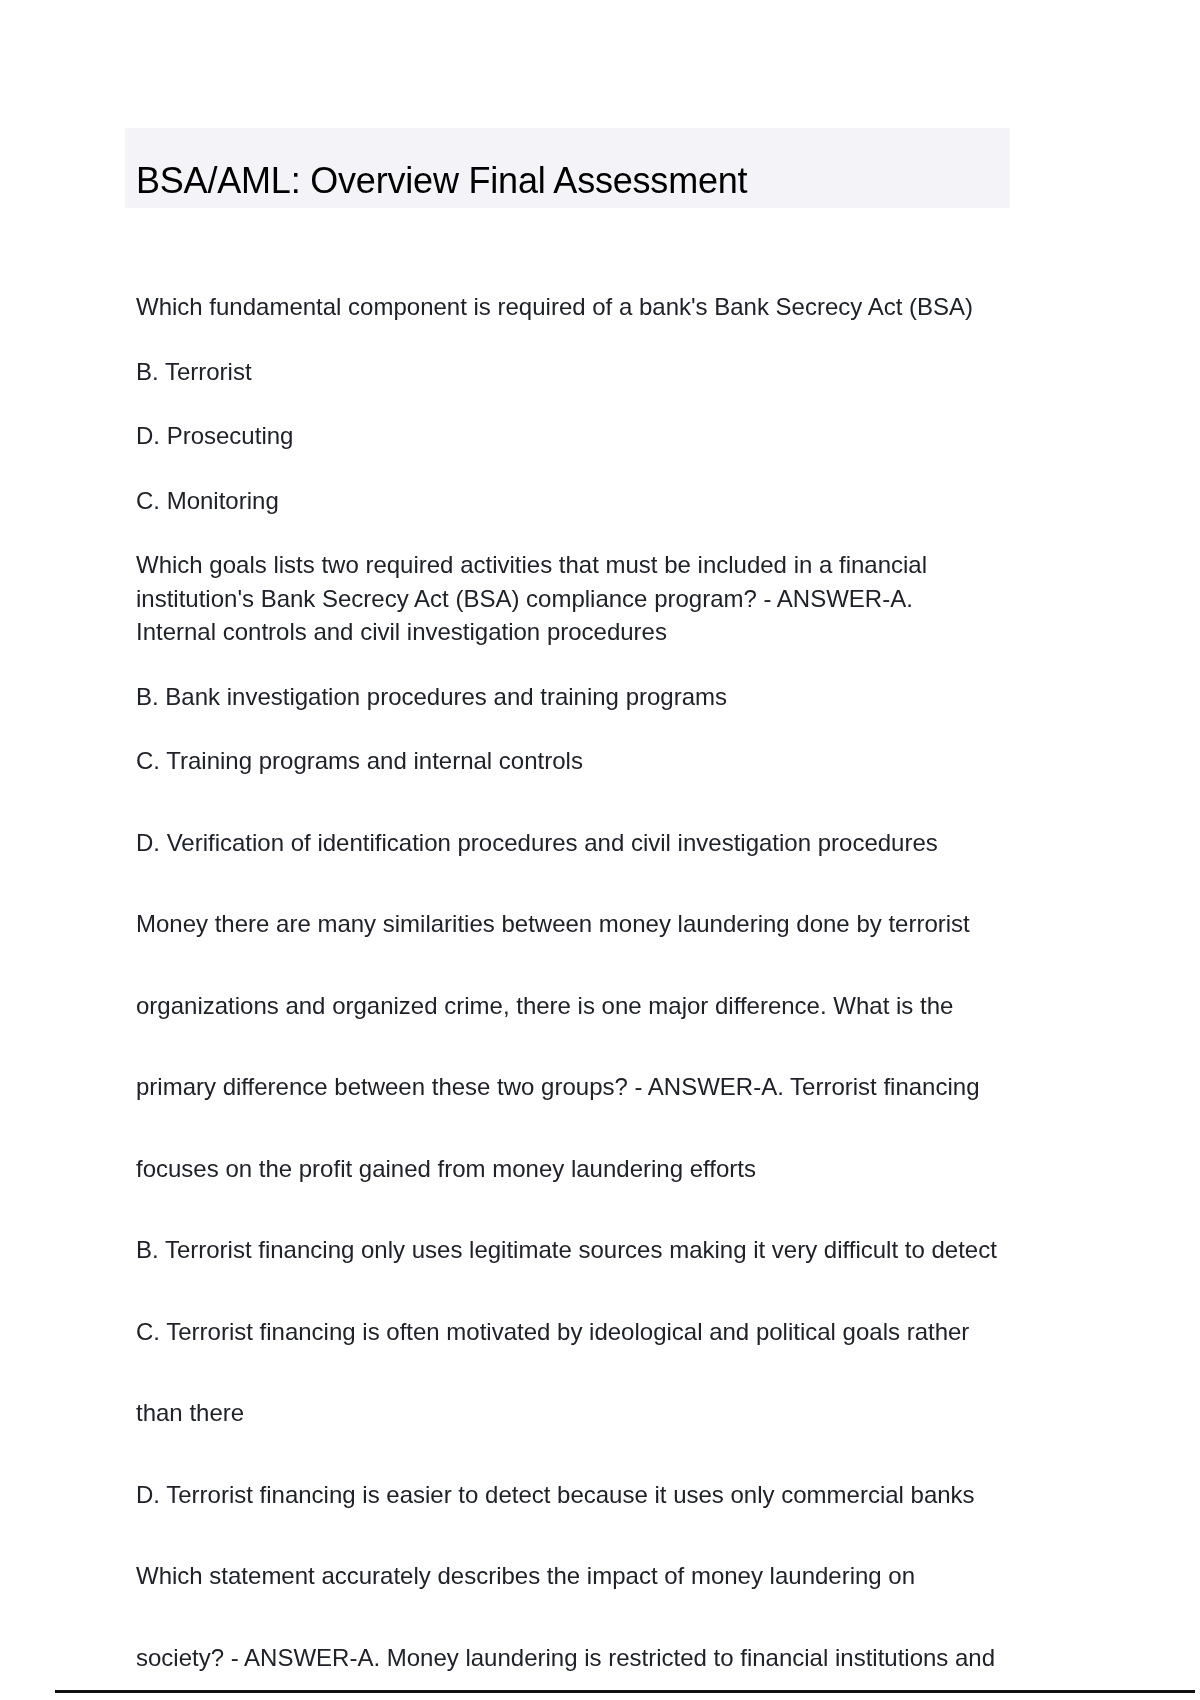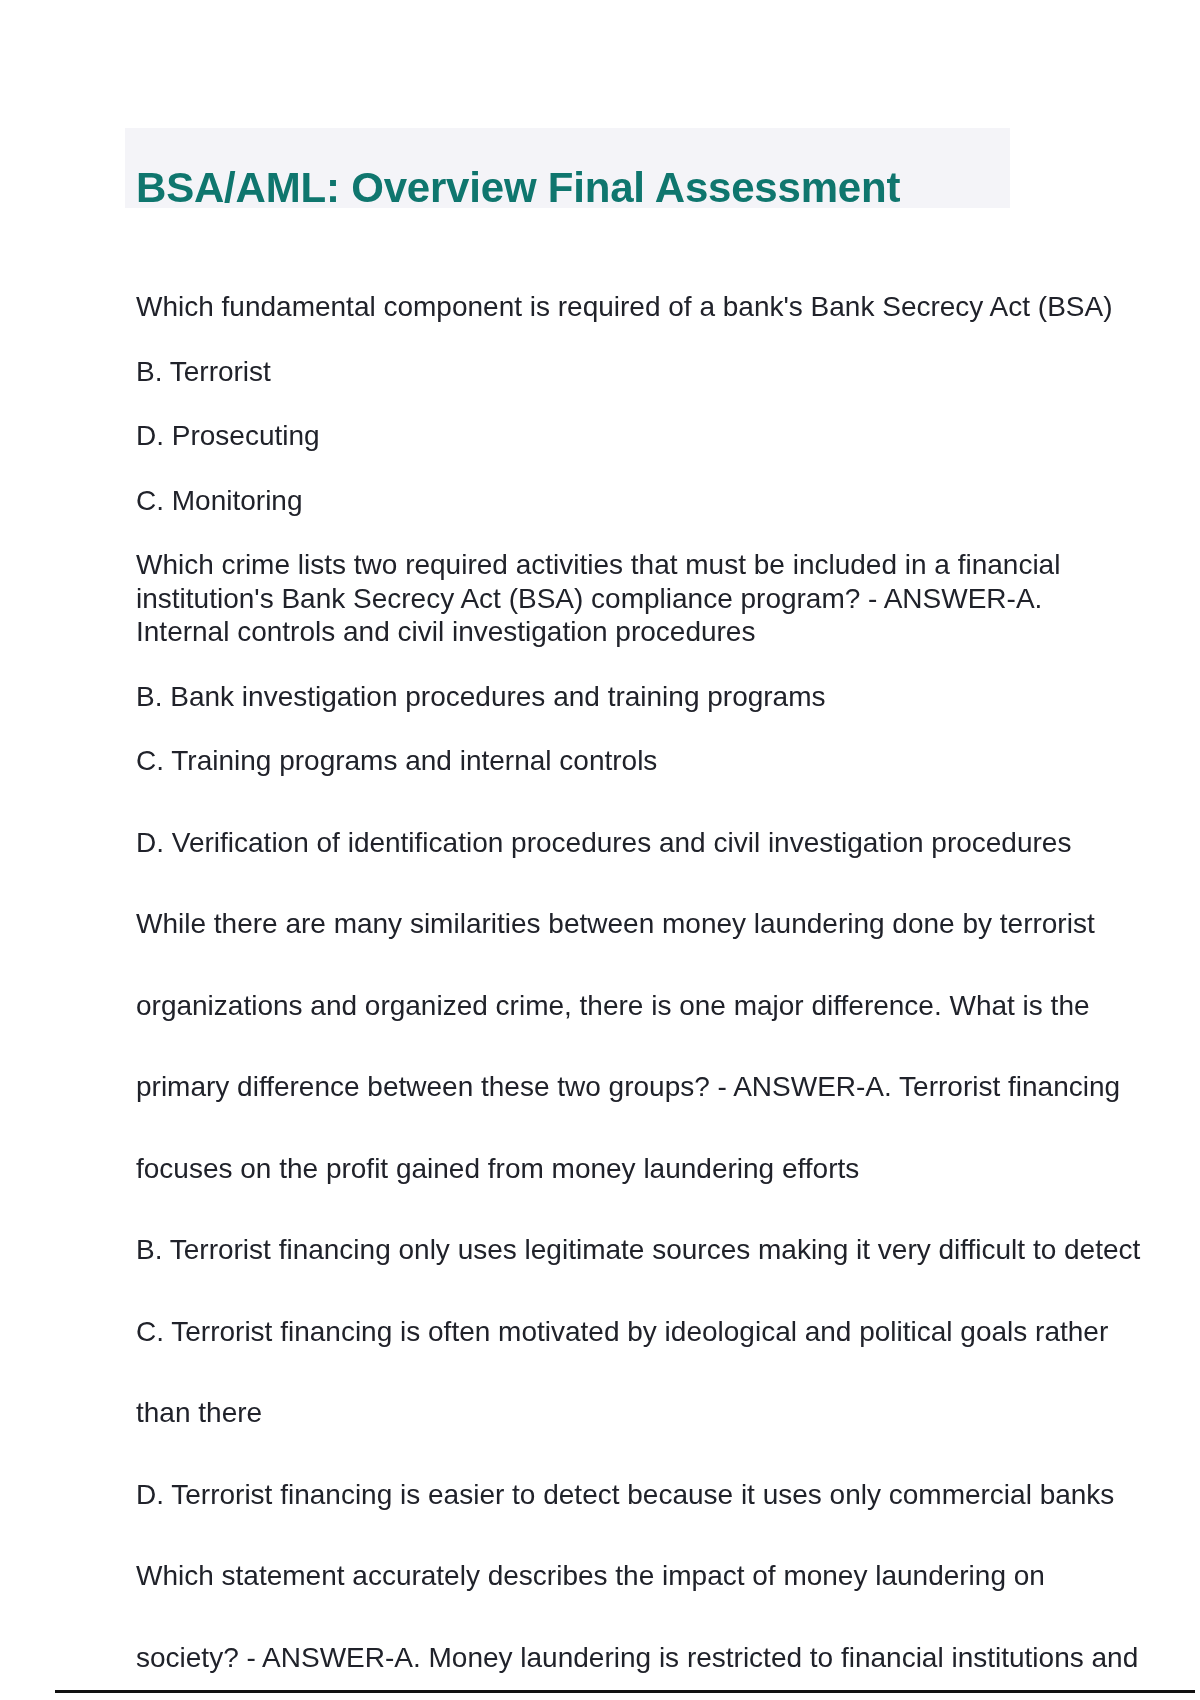--- a/index.html
+++ b/index.html
@@ -27,37 +27,37 @@
     top: 128px;
     width: 885px;
     height: 80px;
     background: #f4f4f8;
   }
   .doc-title {
     position: absolute;
     left: 136px;
     top: 134px;
     width: 900px;
-    font-size: 42px;
-    font-weight: bold;
-    color: #0f766e;
+    font-size: 36px;
+    font-weight: normal;
+    color: #000000;
     letter-spacing: -0.2px;
     line-height: 1.25;
     white-space: nowrap;
   }
 
   
   .content {
     position: absolute;
     left: 136px;
     top: 290px;
     width: 890px;
   }
   .block {
-    font-size: 28px;
+    font-size: 24px;
     line-height: 33.5px;
     color: #20222a;
     margin: 0 0 31px 0;
   }
   .block .line {
     display: block;
     white-space: nowrap;
   }
   .wide .line {
     white-space: nowrap;
@@ -95,36 +95,36 @@
       <span class="line">B. Terrorist</span>
     </p>
     <p class="block">
       <span class="line">D. Prosecuting</span>
     </p>
     <p class="block">
       <span class="line">C. Monitoring</span>
     </p>
 
     <p class="block">
-      <span class="line">Which crime lists two required activities that must be included in a financial</span>
+      <span class="line">Which goals lists two required activities that must be included in a financial</span>
       <span class="line">institution's Bank Secrecy Act (BSA) compliance program? - ANSWER-A.</span>
       <span class="line">Internal controls and civil investigation procedures</span>
     </p>
     <p class="block">
       <span class="line">B. Bank investigation procedures and training programs</span>
     </p>
     <p class="block">
       <span class="line">C. Training programs and internal controls</span>
     </p>
     <p class="block wide">
       <span class="line">D. Verification of identification procedures and civil investigation procedures</span>
     </p>
 
     <p class="block wide">
-      <span class="line">While there are many similarities between money laundering done by terrorist</span>
+      <span class="line">Money there are many similarities between money laundering done by terrorist</span>
       <span class="line">organizations and organized crime, there is one major difference. What is the</span>
       <span class="line">primary difference between these two groups? - ANSWER-A. Terrorist financing</span>
       <span class="line">focuses on the profit gained from money laundering efforts</span>
       <span class="line">B. Terrorist financing only uses legitimate sources making it very difficult to detect</span>
       <span class="line">C. Terrorist financing is often motivated by ideological and political goals rather</span>
       <span class="line">than there</span>
       <span class="line">D. Terrorist financing is easier to detect because it uses only commercial banks</span>
     </p>
 
     <p class="block wide">

